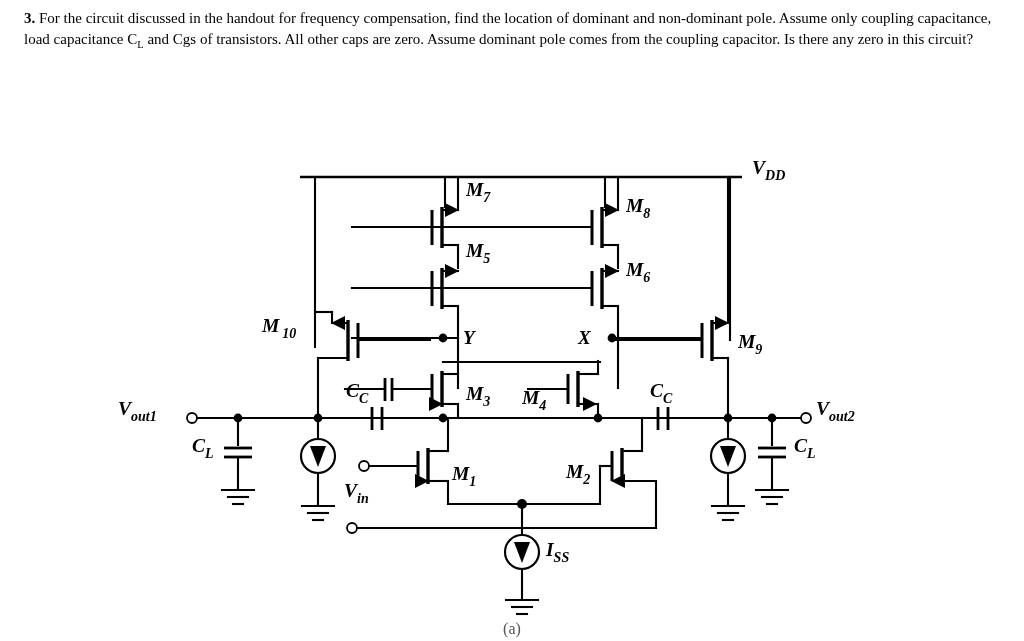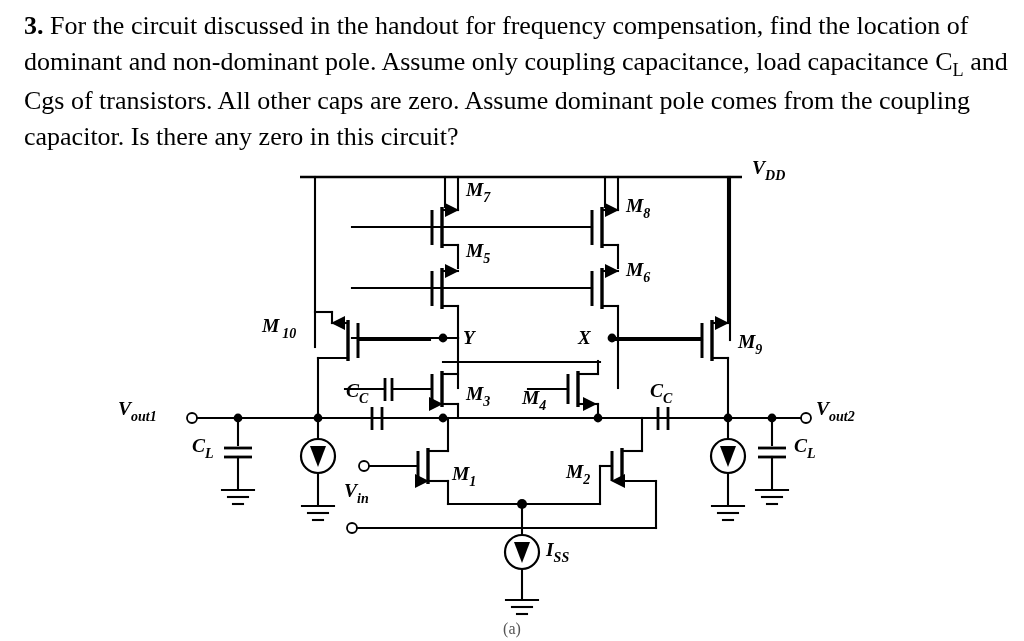--- a/index.html
+++ b/index.html
@@ -6,21 +6,21 @@
   body {
     width:1024px; height:641px;
     font-family:"Liberation Serif", serif;
     color:#000;
     overflow:hidden;
     position:relative;
   }
   #question {
     position:absolute;
     left:24px; top:8px; width:984px;
-    font-size:26px;
+    font-size:15px;
     line-height:1.38;
     text-align:left;
   }
   #question .qnum { font-weight:bold; }
   #question p { margin:0; }
   sub { font-size:0.7em; }
   #figure {
     position:absolute;
     left:0; top:152px;
     width:825px; height:501px;

